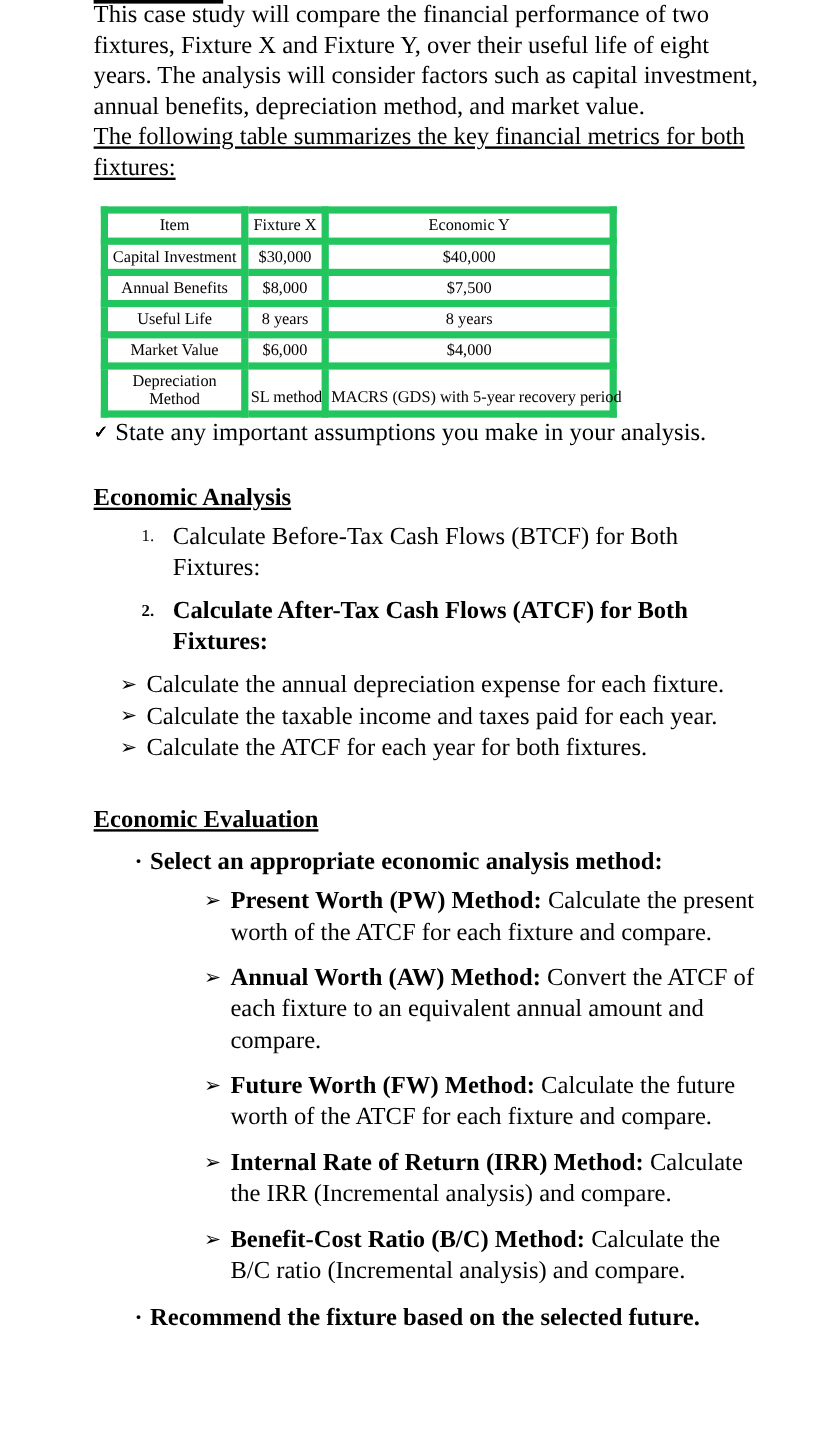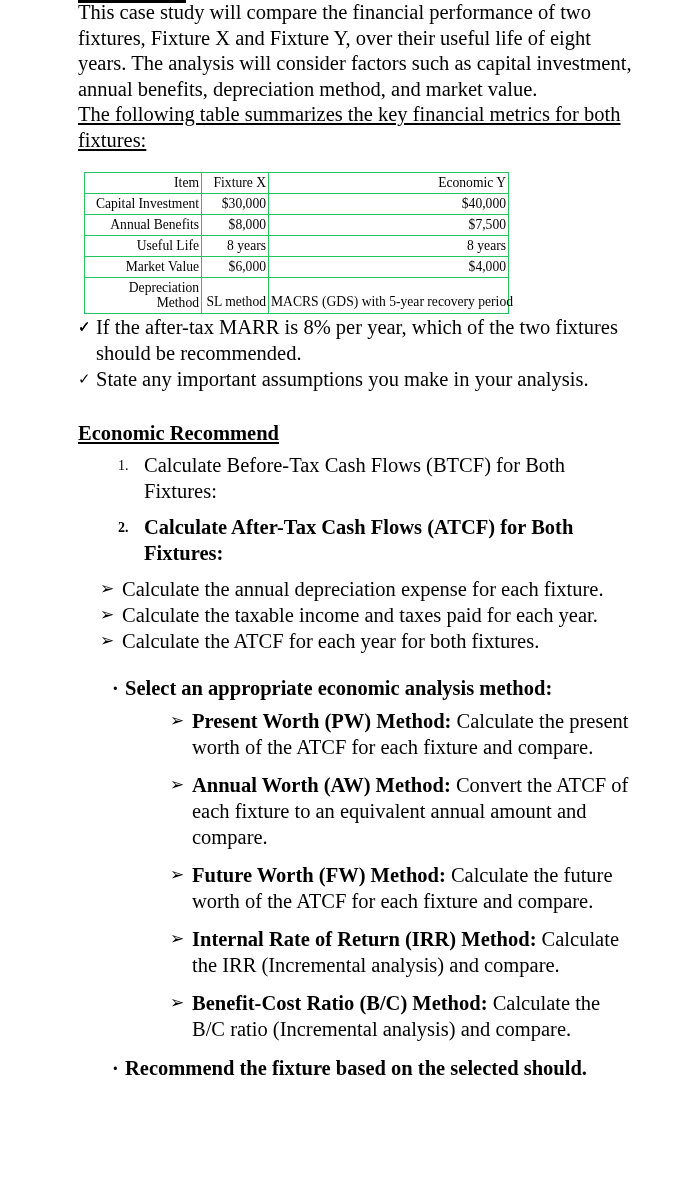--- a/index.html
+++ b/index.html
@@ -59,22 +59,22 @@
     width: 424px;
   }
   table.metrics {
     border-collapse: collapse;
     width: 424px;
     font-size: 13.6px;
     line-height: 16px;
     table-layout: fixed;
   }
   table.metrics td {
-    border: 1px solid #22c55e;
-    text-align: right;
+    border: 6px solid #22c55e;
+    text-align: center;
     vertical-align: middle;
     padding: 2px 2px;
     white-space: nowrap;
   }
   table.metrics .c-item  { width: 117px; }
   table.metrics .c-x     { width: 67px; }
   table.metrics .c-y     { width: 240px; }
   table.metrics tr.r-dep td { height: 36px; vertical-align: bottom; padding-bottom: 3px;}
   table.metrics tr.r-dep td.c-item {
     vertical-align: middle;
@@ -247,30 +247,29 @@
 
     <ul class="plain lvl-check">
       <li>
         <span class="mk">✓</span>
       </li>
       <li>
         <span class="mk">✓</span>
       </li>
       <li>
         <span class="mk">✓</span>
-        <span>If the after-tax MARR is 8% per year, which of the two fixtures should be recommended.</span>
       </li>
       <li>
         <span class="mk">✓</span>
         <span>State any important assumptions you make in your analysis.</span>
       </li>
     </ul>
 
     <div class="sec-wrap">
-      <h2 class="sec">Economic Recommend</h2>
+      <h2 class="sec">Economic Analysis</h2>
 
       <ol class="numbered">
         <li>
           <span class="num">1.</span>
           <span>Calculate Before-Tax Cash Flows (BTCF) for Both Fixtures:</span>
         </li>
         <li class="bold">
           <span class="num">2.</span>
           <span>Calculate After-Tax Cash Flows (ATCF) for Both Fixtures:</span>
         </li>
@@ -286,20 +285,21 @@
           <span>Calculate the taxable income and taxes paid for each year.</span>
         </li>
         <li>
           <span class="mk">➢</span>
           <span>Calculate the ATCF for each year for both fixtures.</span>
         </li>
       </ul>
     </div>
 
     <div class="sec-wrap tight">
+      <h2 class="sec">Economic Evaluation</h2>
 
       <ul class="plain dot-lvl">
         <li>
           <span class="mk">·</span>
           <span>Select an appropriate economic analysis method:</span>
 
           <ul class="plain arrows-2">
             <li>
               <span class="mk">➢</span>
               <span class="lead">Present Worth (PW) Method:</span><span> Calculate the present worth of the ATCF for each fixture and compare.</span>
@@ -318,19 +318,19 @@
             </li>
             <li>
               <span class="mk">➢</span>
               <span class="lead">Benefit-Cost Ratio (B/C) Method:</span><span> Calculate the B/C ratio (Incremental analysis) and compare.</span>
             </li>
           </ul>
         </li>
 
         <li style="margin-top:12px;">
           <span class="mk">·</span>
-          <span>Recommend the fixture based on the selected should.</span>
+          <span>Recommend the fixture based on the selected future.</span>
         </li>
       </ul>
     </div>
 
   </div>
 </div>
 
 </body></html>

